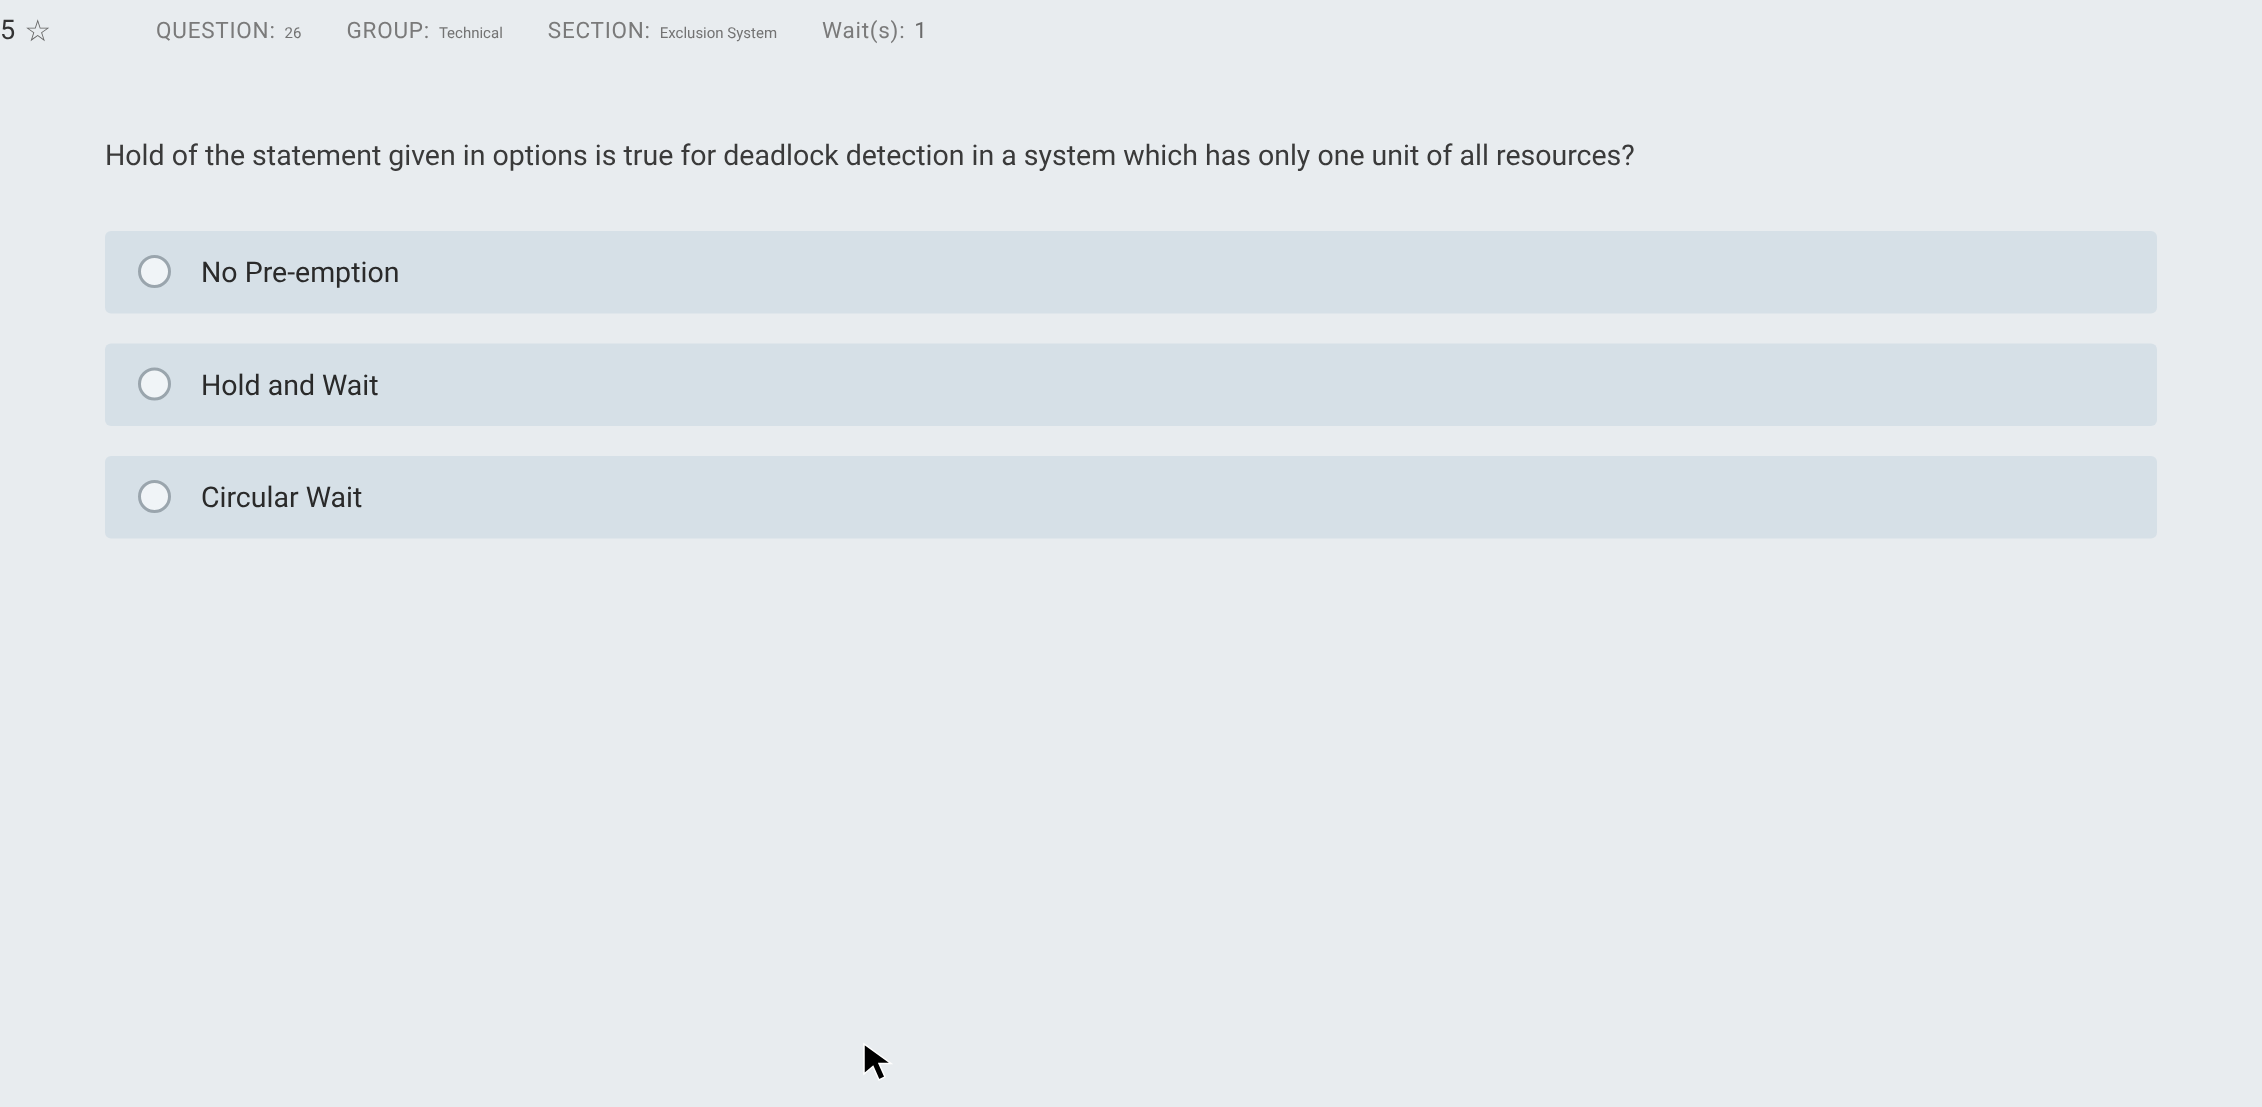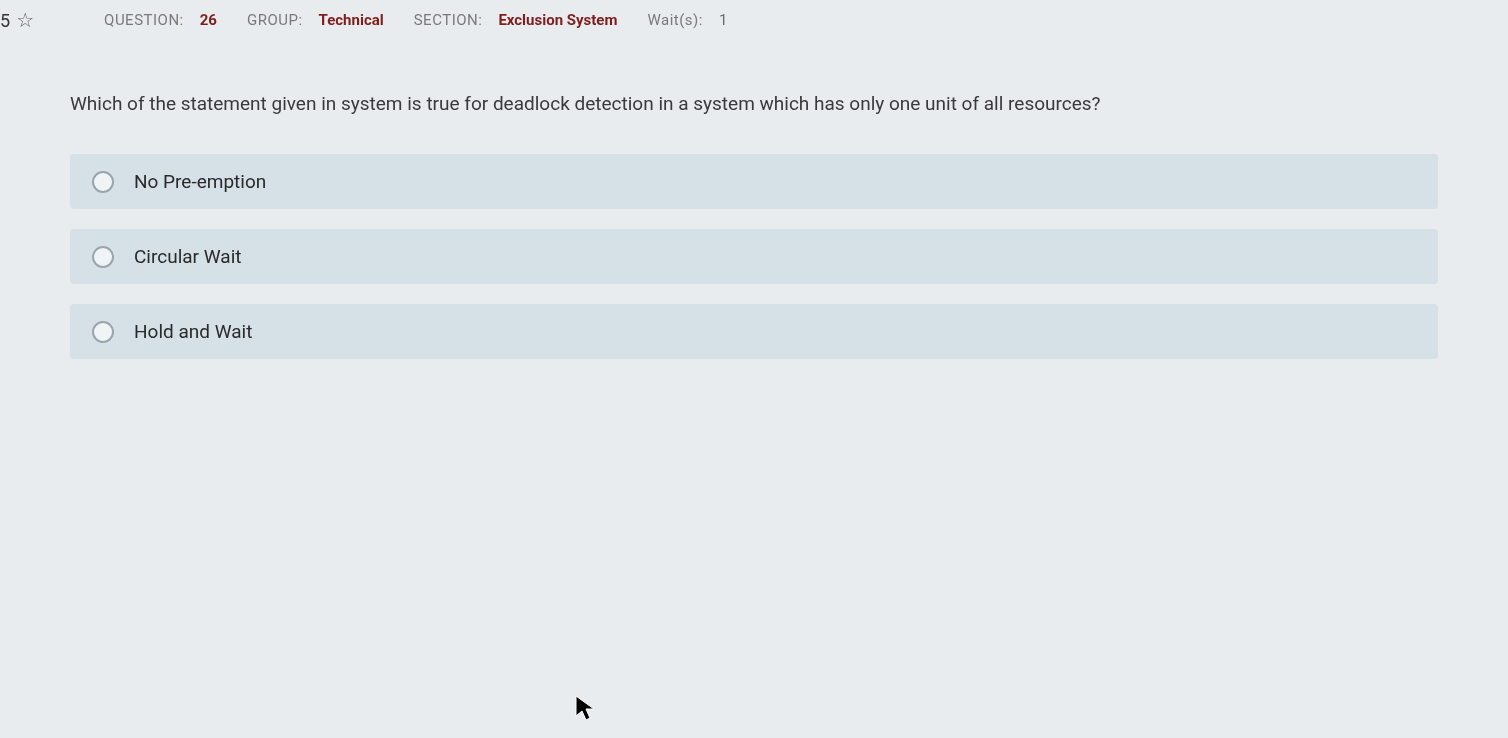--- a/index.html
+++ b/index.html
@@ -30,32 +30,32 @@
       font-size: 18px;
       color: #333;
       margin-right: 40px;
     }
     .star-icon {
       font-size: 20px;
       color: #666;
     }
     .meta-item {
       display: flex;
-      gap: 16px;
+      gap: 6px;
       align-items: baseline;
     }
     .meta-label {
       color: #7a7a7a;
       font-size: 15px;
       letter-spacing: 0.5px;
     }
     .meta-value {
-      color: #7f1d1d;
-      font-weight: 700;
-      font-size: 15px;
+      color: #737373;
+      font-weight: 400;
+      font-size: 10px;
     }
     .meta-value-light {
       color: #6a6a6a;
       font-weight: 400;
       font-size: 15px;
     }
     .question-body {
       padding: 50px 70px 0 70px;
     }
     .question-text {
@@ -67,21 +67,21 @@
     .options-container {
       display: flex;
       flex-direction: column;
       gap: 20px;
     }
     .option-row {
       background: #d6e0e7;
       border-radius: 4px;
       padding: 16px 22px;
       display: flex;
-      align-items: flex-end;
+      align-items: flex-start;
       gap: 20px;
       cursor: pointer;
     }
     .radio-circle {
       width: 22px;
       height: 22px;
       border: 2px solid #9aa5ad;
       border-radius: 50%;
       background: #f0f4f7;
       flex-shrink: 0;
@@ -120,34 +120,34 @@
     <span class="meta-label">SECTION:</span>
     <span class="meta-value">Exclusion System</span>
   </div>
   <div class="meta-item">
     <span class="meta-label">Wait(s):</span>
     <span class="meta-value-light">1</span>
   </div>
 </div>
 
 <div class="question-body">
-  <div class="question-text">Which of the statement given in system is true for deadlock detection in a system which has only one unit of all resources?</div>
+  <div class="question-text">Hold of the statement given in options is true for deadlock detection in a system which has only one unit of all resources?</div>
 
   <div class="options-container">
     <div class="option-row">
       <div class="radio-circle"></div>
       <div class="option-label">No Pre-emption</div>
     </div>
     <div class="option-row">
       <div class="radio-circle"></div>
-      <div class="option-label">Circular Wait</div>
+      <div class="option-label">Hold and Wait</div>
     </div>
     <div class="option-row">
       <div class="radio-circle"></div>
-      <div class="option-label">Hold and Wait</div>
+      <div class="option-label">Circular Wait</div>
     </div>
   </div>
 </div>
 
 <div class="cursor">
   <svg width="24" height="30" viewBox="0 0 24 30">
     <path d="M 2 2 L 2 22 L 8 17 L 12 26 L 16 24 L 12 15 L 20 15 Z" fill="#000" stroke="#fff" stroke-width="1"></path>
   </svg>
 </div>
 

